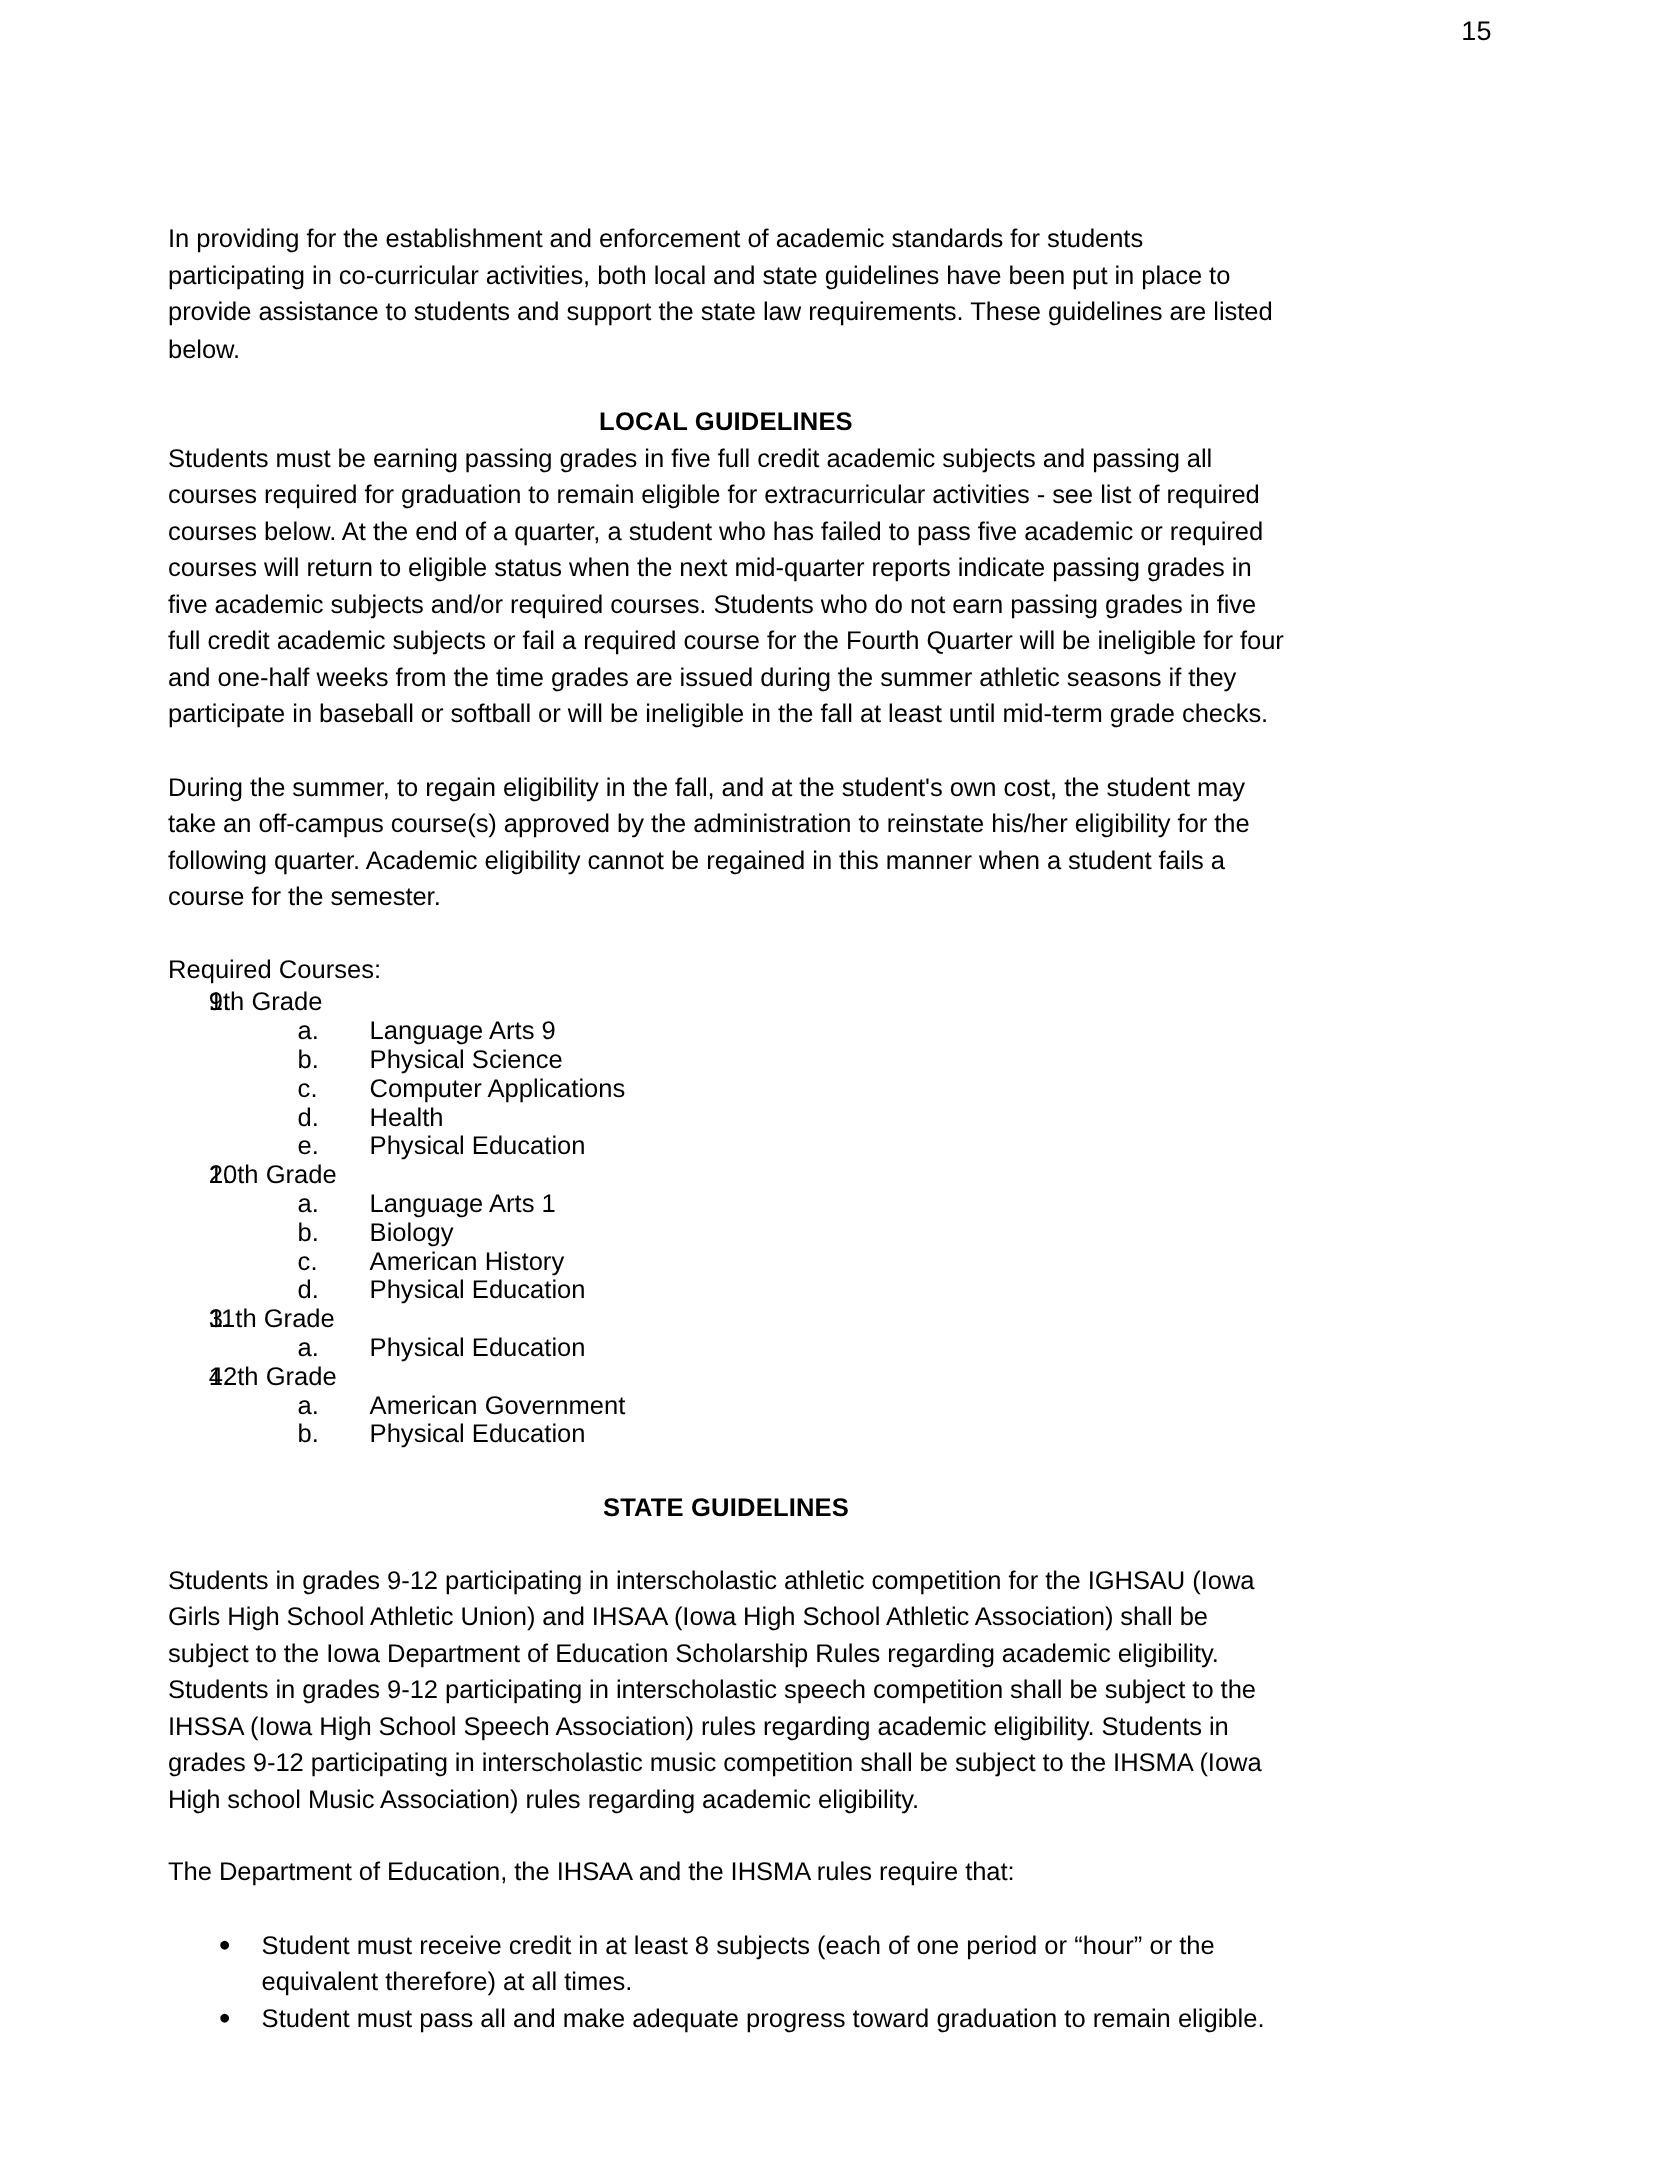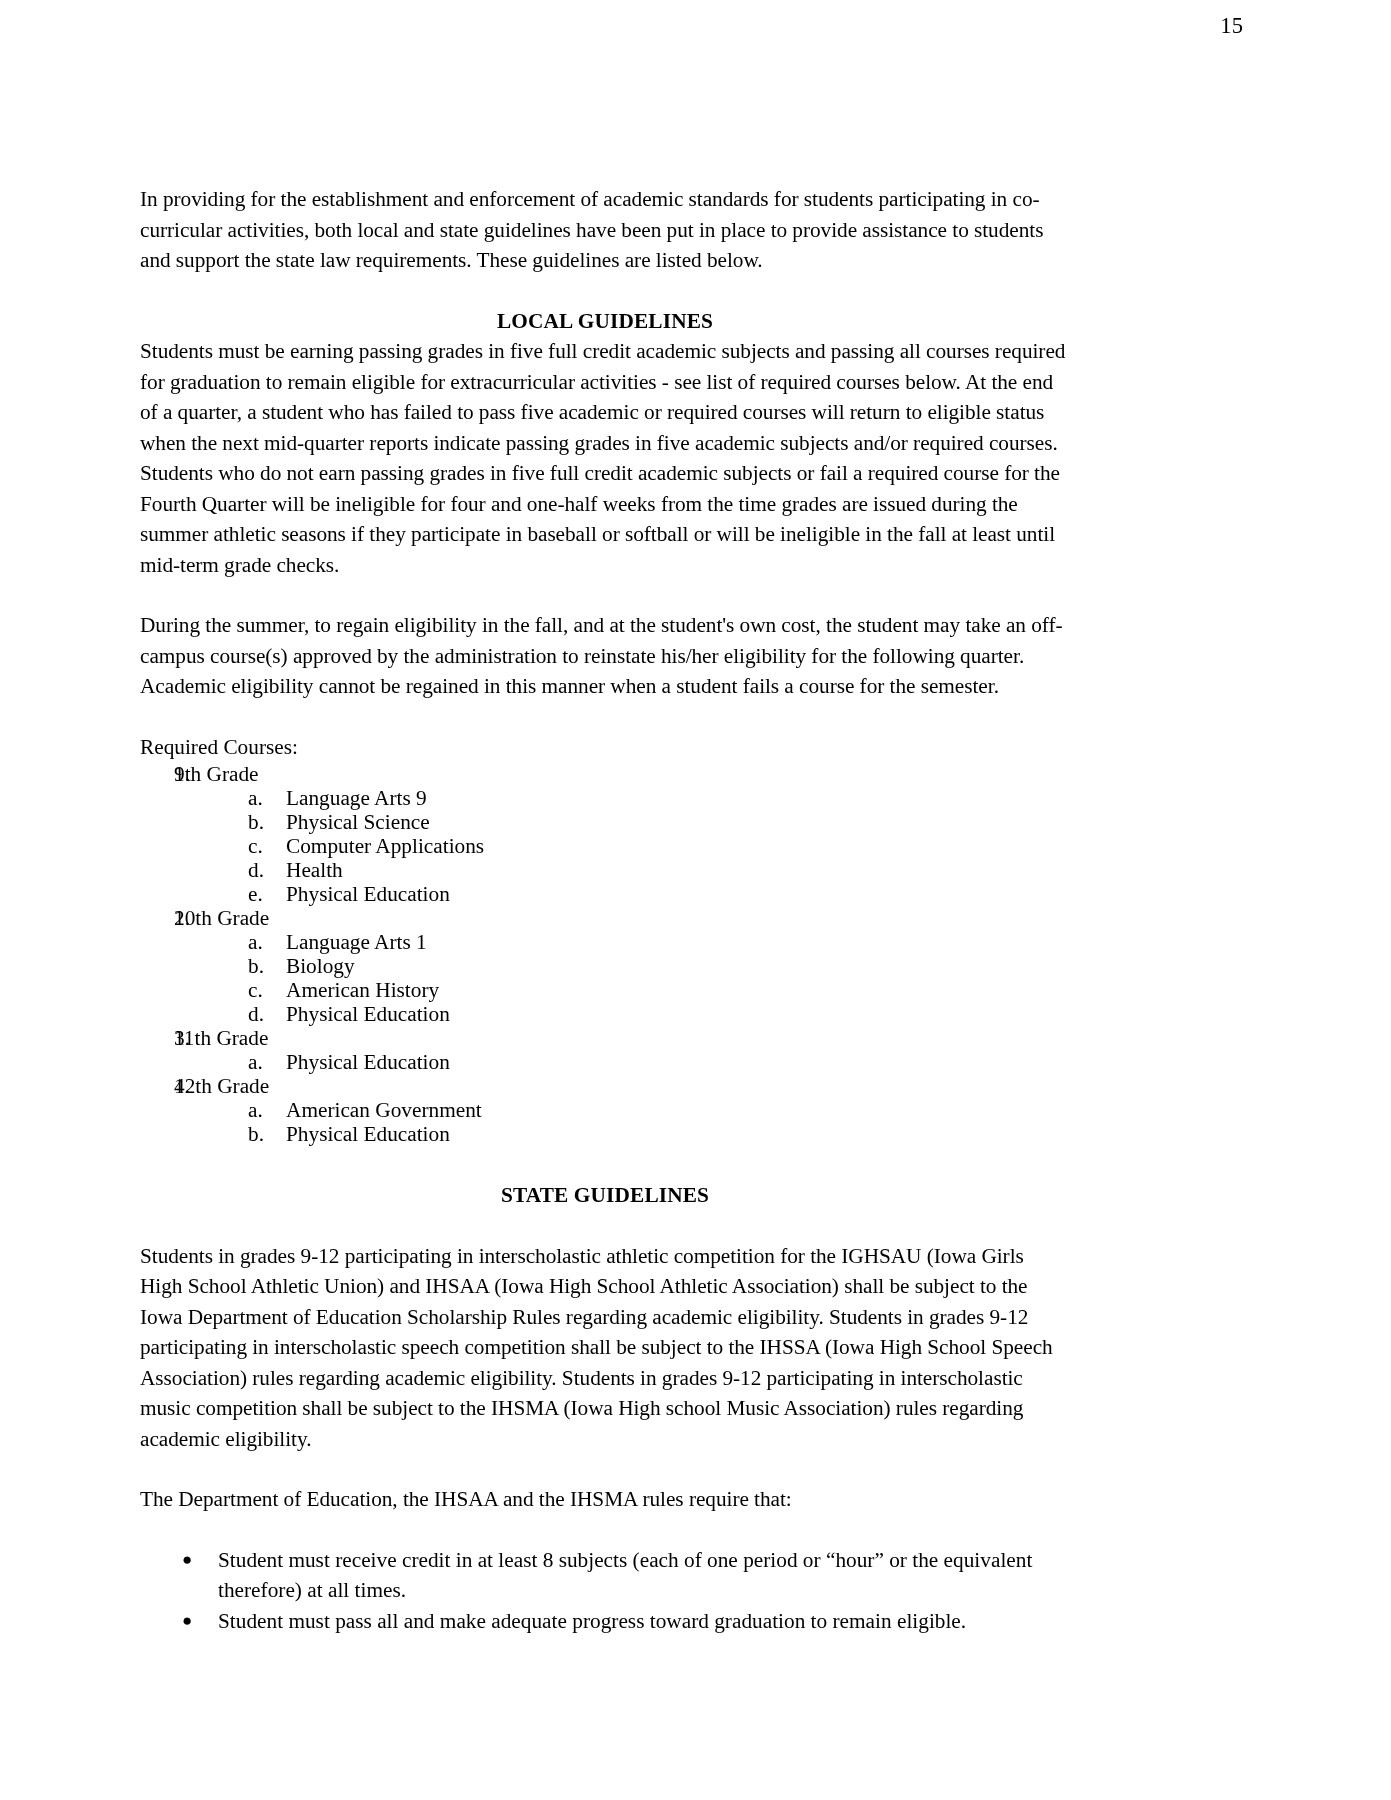--- a/index.html
+++ b/index.html
@@ -13,21 +13,20 @@
     position: relative;
     font-family: "Liberation Sans", sans-serif;
     color: #000000;
     -webkit-font-smoothing: antialiased;
   }
   .page {
     position: relative;
     width: 1391px;
     height: 1788px;
     box-sizing: border-box;
-    font-family: Liberation Serif, serif;
   }
   .page-number {
     position: absolute;
     top: 12px;
     right: 148px;
     font-size: 22.5px;
     line-height: 1.2;
     letter-spacing: 0.1px;
   }
   .content {
@@ -96,21 +95,21 @@
     padding-left: 108px;
   }
   .course-marker {
     position: absolute;
     left: 108px;
     width: 38px;
     text-align: left;
   }
   .course-label {
     display: inline-block;
-    margin-left: 38px;
+    margin-left: 60px;
   }
   ul.bullets {
     list-style: none;
     margin: 0;
     padding: 0;
   }
   ul.bullets > li.bullet-item {
     position: relative;
     padding-left: 78px;
     font-size: 21.3px;

